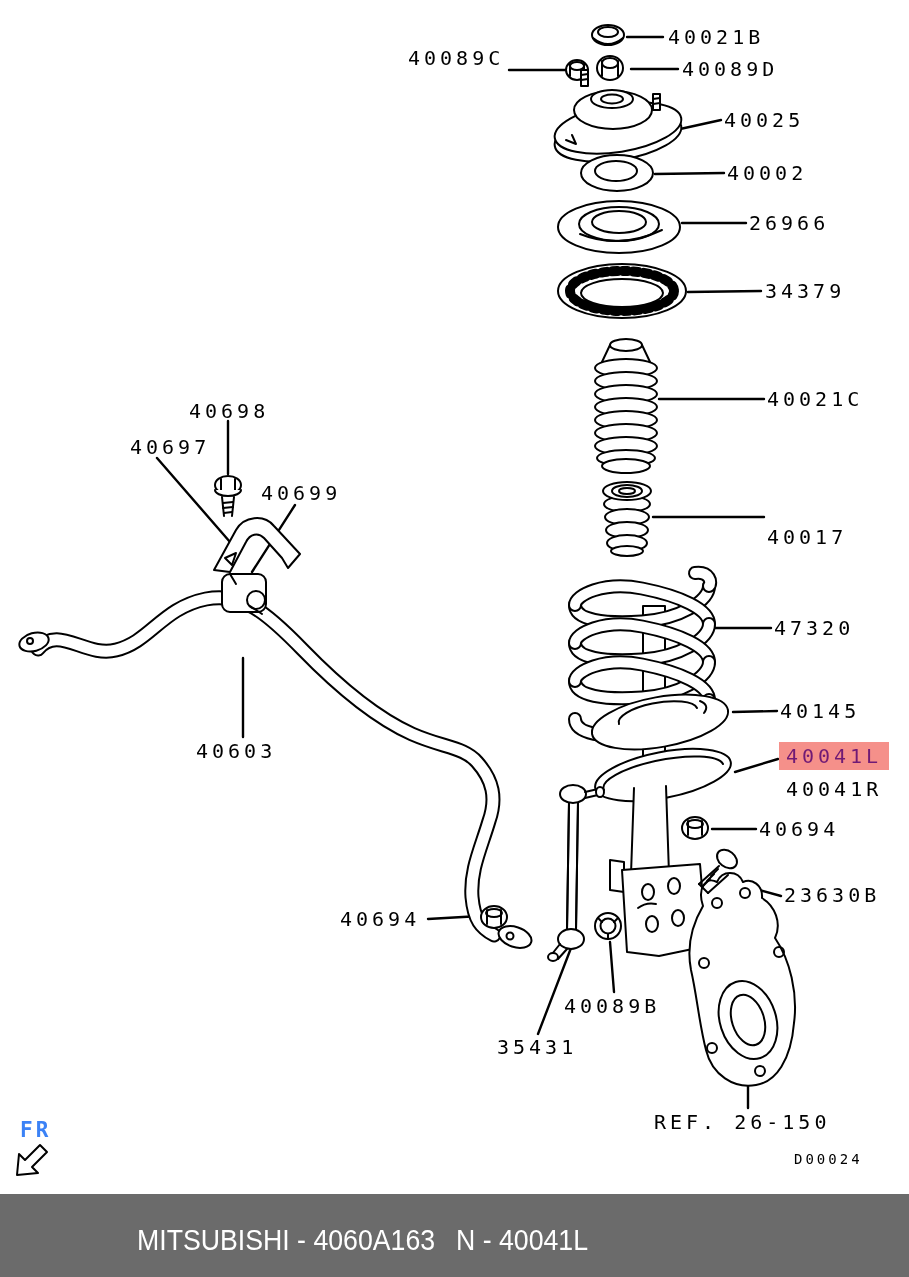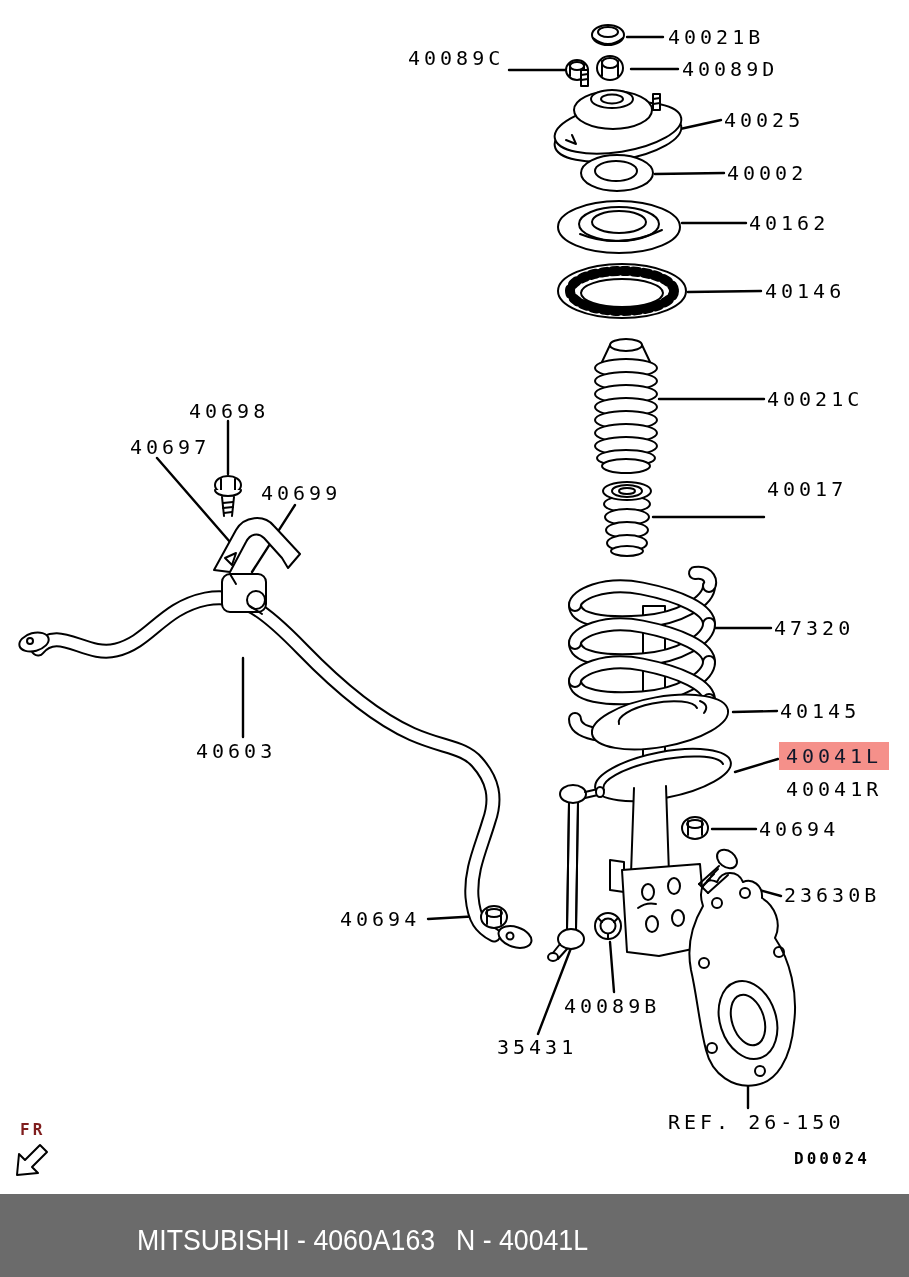--- a/index.html
+++ b/index.html
@@ -13,32 +13,32 @@
   }
   svg.art{position:absolute;left:0;top:0;}
   .part-label{
     position:absolute;
     font-size:20px;
     line-height:26px;
     letter-spacing:4px;
     color:#000;
     white-space:nowrap;
   }
-  .part-label.small{font-size:16px;letter-spacing:3px;line-height:20px;font-weight:bold;}
+  .part-label.small{font-size:14px;letter-spacing:3px;line-height:20px;}
   .hl-box{
     position:absolute;
     left:779px;top:734px;width:110px;height:28px;
     background:#f5908a;
     display:flex;align-items:center;justify-content:center;
   }
-  .hl-box .part-label{position:static;color:#0f172a;}
+  .hl-box .part-label{position:static;color:#701a75;}
   .fr-label{
     position:absolute;left:20px;top:1110px;
-    font-size:16px;line-height:24px;letter-spacing:3px;
-    font-weight:bold;color:#7f1d1d;
+    font-size:21px;line-height:24px;letter-spacing:3px;
+    font-weight:bold;color:#3b82f6;
   }
   .footer{
     position:absolute;left:0;top:1186px;width:909px;height:91px;
     background:#6b6b6b;
   }
   .footer span{
     position:absolute;top:50%;
     transform:translateY(-50%) scaleX(0.92);
     transform-origin:left center;
     color:#ffffff;
@@ -366,42 +366,42 @@
         <polygon points="17,1167 19,1146 25,1152 40,1137 47,1144 32,1159 38,1165" fill="#fff"></polygon>
       </g>
     </g>
   </svg>
 
   <div class="part-label" style="left:668px;top:16px">40021B</div>
   <div class="part-label" style="left:408px;top:37px">40089C</div>
   <div class="part-label" style="left:682px;top:48px">40089D</div>
   <div class="part-label" style="left:724px;top:99px">40025</div>
   <div class="part-label" style="left:727px;top:152px">40002</div>
-  <div class="part-label" style="left:749px;top:202px">40162</div>
-  <div class="part-label" style="left:765px;top:270px">40146</div>
+  <div class="part-label" style="left:749px;top:202px">26966</div>
+  <div class="part-label" style="left:765px;top:270px">34379</div>
   <div class="part-label" style="left:767px;top:378px">40021C</div>
-  <div class="part-label" style="left:767px;top:468px">40017</div>
+  <div class="part-label" style="left:767px;top:516px">40017</div>
   <div class="part-label" style="left:774px;top:607px">47320</div>
   <div class="part-label" style="left:780px;top:690px">40145</div>
 
   <div class="hl-box">
     <div class="part-label">40041L</div>
   </div>
 
   <div class="part-label" style="left:786px;top:768px">40041R</div>
   <div class="part-label" style="left:759px;top:808px">40694</div>
   <div class="part-label" style="left:784px;top:874px">23630B</div>
   <div class="part-label" style="left:189px;top:390px">40698</div>
   <div class="part-label" style="left:130px;top:426px">40697</div>
   <div class="part-label" style="left:261px;top:472px">40699</div>
   <div class="part-label" style="left:196px;top:730px">40603</div>
   <div class="part-label" style="left:340px;top:898px">40694</div>
   <div class="part-label" style="left:564px;top:985px">40089B</div>
   <div class="part-label" style="left:497px;top:1026px">35431</div>
-  <div class="part-label" style="left:668px;top:1101px">REF. 26-150</div>
+  <div class="part-label" style="left:654px;top:1101px">REF. 26-150</div>
   <div class="part-label small" style="left:794px;top:1141px">D00024</div>
 
   <div class="fr-label">FR</div>
 
   <div class="footer">
     <span class="f-left">MITSUBISHI - 4060A163</span>
     <span class="f-right">N - 40041L</span>
   </div>
 
 </div>

